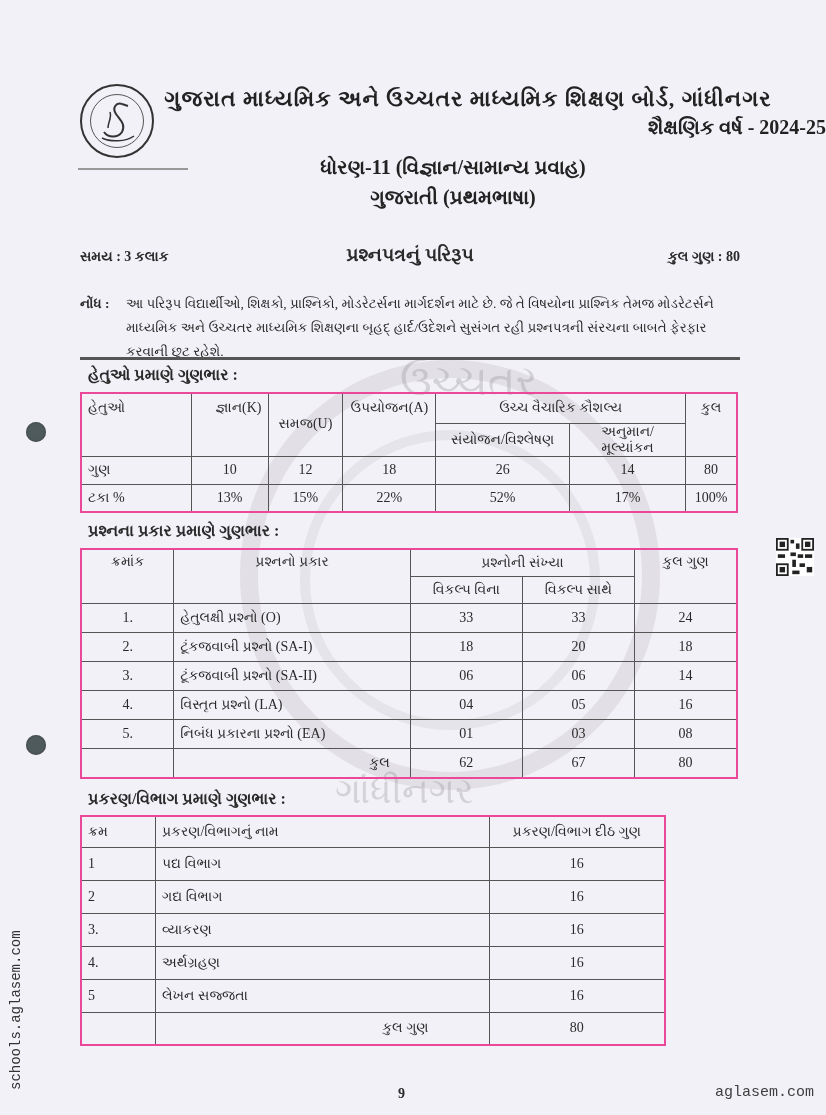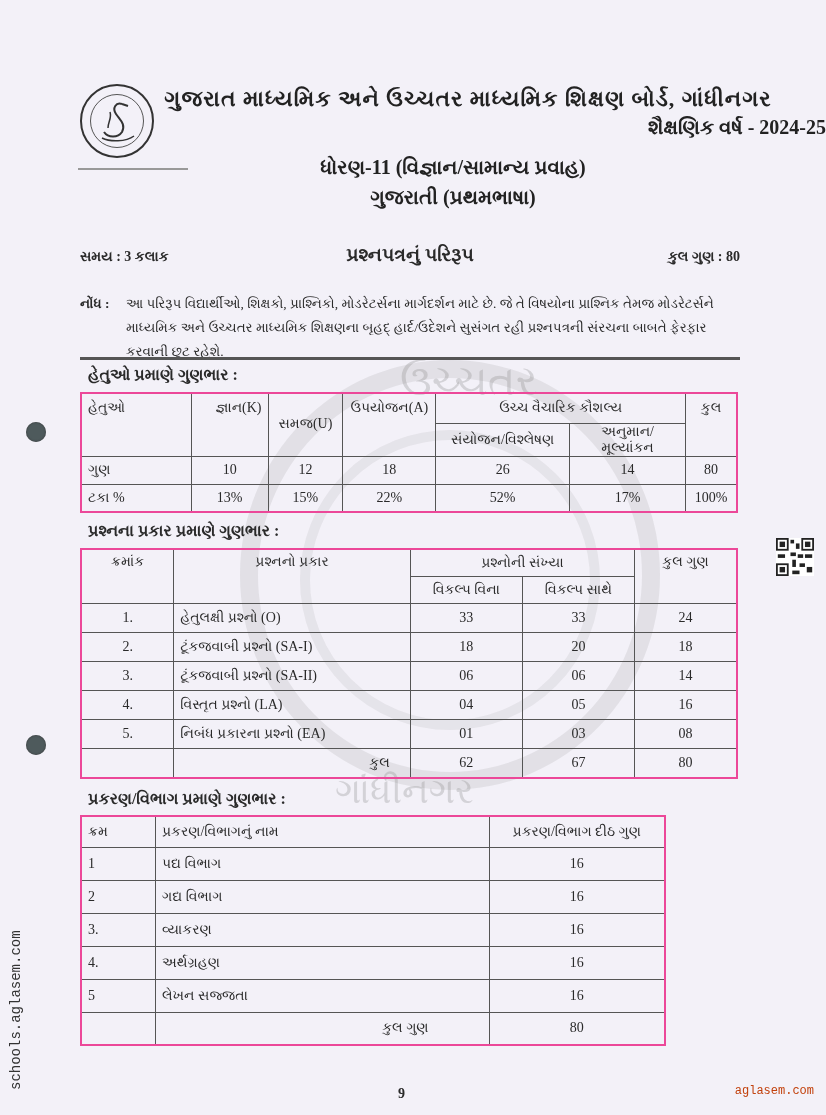--- a/index.html
+++ b/index.html
@@ -33,21 +33,21 @@
     table { position: absolute; border-collapse: collapse; font-size: 14px; }
     td, th { border: 1px solid #555; padding: 0 6px; font-weight: normal; }
     table.outer { border: 2px solid #ec4899; }
     .num { text-align: center; }
     .watermark { position: absolute; left: 240px; top: 360px; width: 420px; height: 430px; border-radius: 50%; border: 18px solid rgba(150,150,150,0.18); box-sizing: border-box; }
     .watermark2 { position: absolute; left: 300px; top: 430px; width: 300px; height: 300px; border-radius: 50%; border: 10px solid rgba(150,150,150,0.14); box-sizing: border-box; }
     .wm-text { position: absolute; color: rgba(140,140,140,0.3); font-size: 42px; font-family: "DejaVu Sans", sans-serif; }
     .qr { position: absolute; left: 776px; top: 538px; width: 38px; height: 38px; }
     .side-url { position: absolute; left: 8px; top: 1090px; transform-origin: left top; transform: rotate(-90deg); font-family: "Liberation Mono", "DejaVu Sans Mono", monospace; font-size: 14px; color: #333; white-space: nowrap; }
     .page-num { position: absolute; left: 398px; top: 1086px; font-size: 14px; font-weight: bold; }
-    .footer-url { position: absolute; right: 12px; top: 1084px; font-family: "Liberation Mono", "DejaVu Sans Mono", monospace; font-size: 12px; color: #c2410c; }
+    .footer-url { position: absolute; right: 12px; top: 1084px; font-family: "Liberation Mono", "DejaVu Sans Mono", monospace; font-size: 15px; color: #404040; }
   </style>
 </head>
 <body>
 
 <div class="page">
 
   <div class="punch" style="left:26px; top:422px;"></div>
   <div class="punch" style="left:26px; top:735px;"></div>
 
   <div class="watermark"></div>

